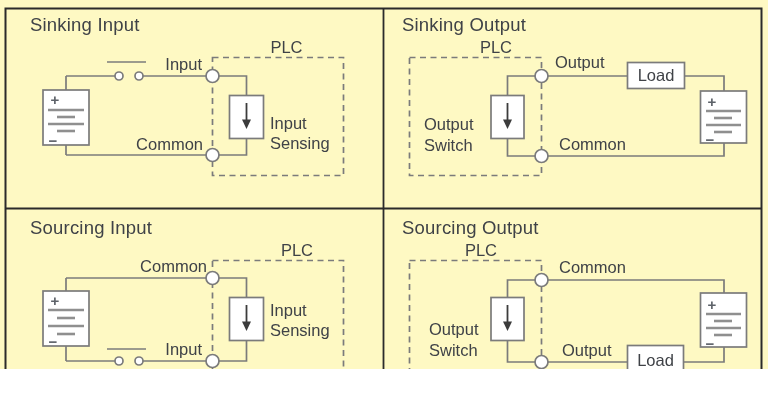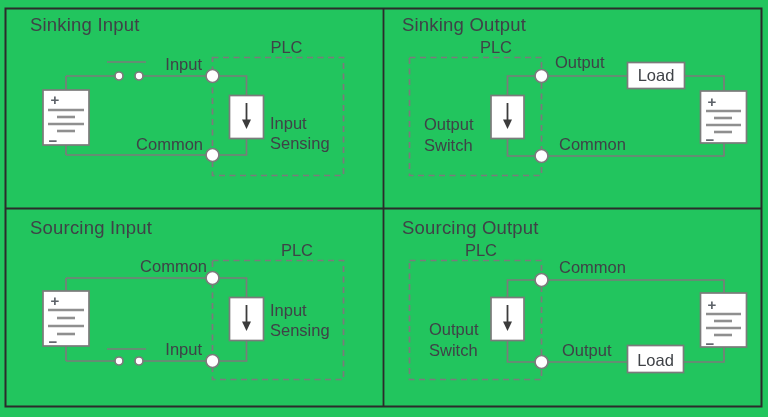--- a/index.html
+++ b/index.html
@@ -1,17 +1,17 @@
 <!DOCTYPE html>
 <html><head>
 <meta charset="utf-8">
 <style>
   html,body { margin:0; padding:0; background:#ffffff; }
   #stage {
-    position:relative; width:768px; height:417px; background:#22c55e;
+    position:relative; width:768px; height:369px; background:#fef9c3;
     font-family:"Liberation Sans", sans-serif;
   }
   svg text {
     fill:#3f4247;
     font-family:"Liberation Sans", sans-serif;
   }
   .title   { font-size:18.5px; letter-spacing:0.2px; }
   .lbl     { font-size:16.5px; }
   .plc     { font-size:16.5px; }
   .sym     { font-size:15px; font-weight:bold; fill:#5d6269; }

